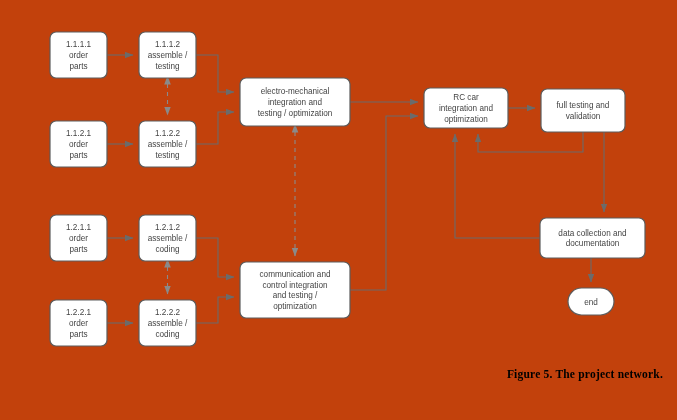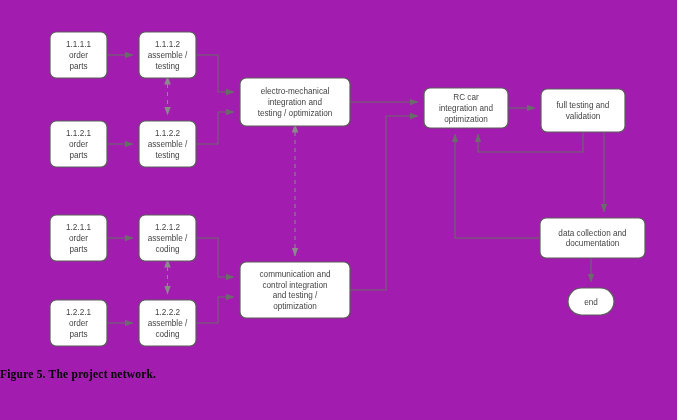--- a/index.html
+++ b/index.html
@@ -4,21 +4,21 @@
 <style>
   html, body {
     margin: 0;
     padding: 0;
     background: #ffffff;
   }
   #page {
     position: relative;
     width: 677px;
     height: 420px;
-    background: #a21caf;
+    background: #c2410c;
     font-family: "Liberation Sans", sans-serif;
     overflow: hidden;
   }
   #diagram {
     position: absolute;
     left: 0;
     top: 0;
     width: 677px;
     height: 420px;
   }
@@ -43,21 +43,21 @@
     fill: none;
     stroke: #8a8a8a;
     stroke-width: 1.1;
     stroke-dasharray: 4 4;
   }
   .caption {
     position: absolute;
     left: 0;
     top: 368px;
     width: 663px;
-    text-align: left;
+    text-align: right;
     font-family: "Liberation Serif", serif;
     font-size: 11.5px;
     font-weight: bold;
     color: #000000;
     letter-spacing: 0.2px;
   }
 </style>
 </head>
 <body>
 

